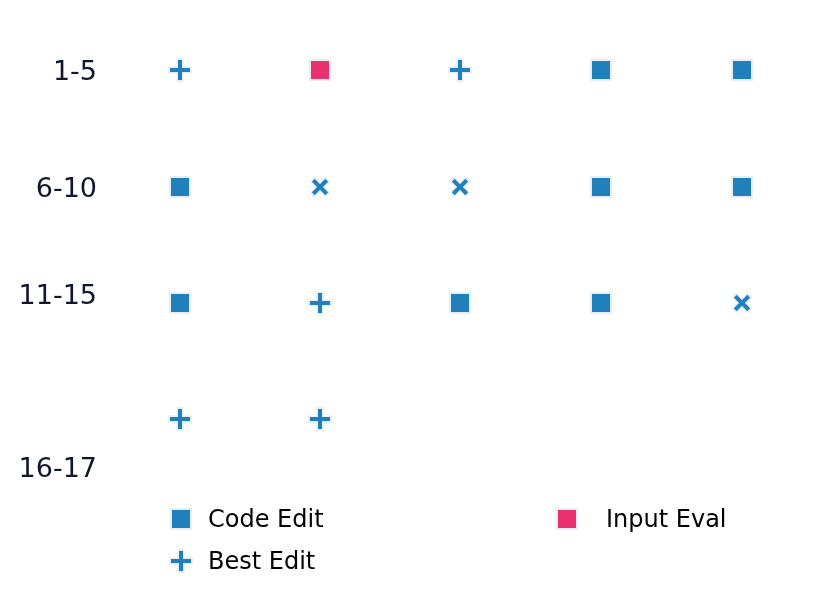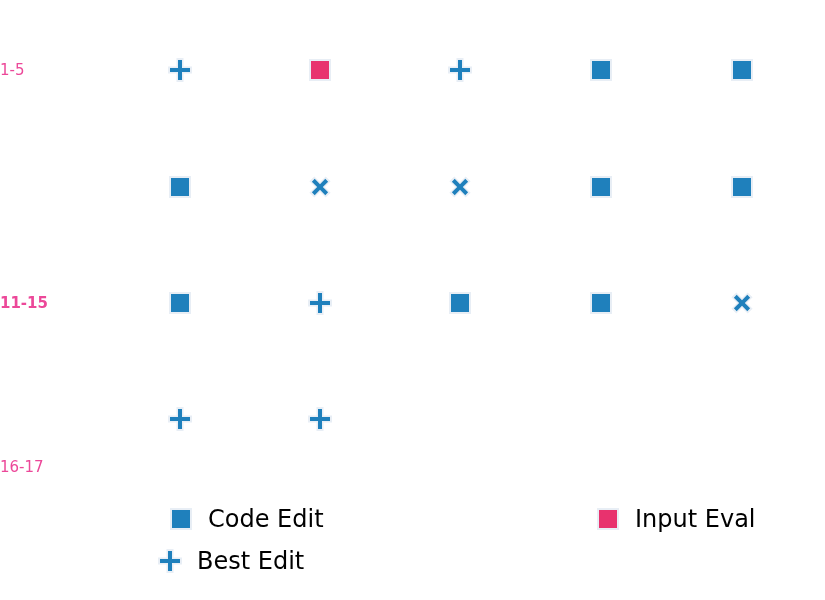--- a/index.html
+++ b/index.html
@@ -21,23 +21,24 @@
     top: 0;
     width: 825px;
     height: 600px;
     background: #ffffff;
   }
   
   .row-label {
     position: absolute;
     right: 0;
     width: 100%;
-    font-size: 15px;
+    text-align: right;
+    font-size: 27px;
     line-height: 1;
-    color: #ec4899;
+    color: #0f172a;
     white-space: nowrap;
     transform: translateY(-50%);
   }
   .label-col {
     position: absolute;
     left: 0;
     top: 0;
     width: 97px;
     height: 600px;
   }
@@ -93,21 +94,22 @@
     white-space: nowrap;
   }
 </style>
 </head>
 <body>
 
 <div id="figure">
 
   <div class="label-col">
       <div class="row-label" style="top: 70px;">1-5</div>
-      <div class="row-label" style="top: 303px; font-weight: bold;">11-15</div>
+      <div class="row-label" style="top: 187px;">6-10</div>
+      <div class="row-label" style="top: 294px;">11-15</div>
       <div class="row-label" style="top: 419px; margin-top: 48px;">16-17</div>
     </div>
 
   <div class="plot-area">
       <div class="marker" style="left: 180px; top: 70px;">
         <svg width="30" height="30" viewBox="0 0 30 30">
           <path d="M11.5,3 H18.5 V11.5 H27 V18.5 H18.5 V27 H11.5 V18.5 H3 V11.5 H11.5 Z" fill="#e8eef5"></path>
           <path d="M13,5 H17 V13 H25 V17 H17 V25 H13 V17 H5 V13 H13 Z" fill="#1f80bc"></path>
         </svg>
       </div>
@@ -219,32 +221,32 @@
       <div class="legend-row" style="top: 0px;">
         <div class="legend-entry" style="left: 166px;">
           <span class="legend-marker">
             <svg width="30" height="30" viewBox="0 0 30 30">
               <rect x="4" y="4" width="22" height="22" fill="#e8eef5"></rect>
               <rect x="6" y="6" width="18" height="18" fill="#1f80bc"></rect>
             </svg>
           </span>
           <span class="legend-text">Code Edit</span>
         </div>
-        <div class="legend-entry" style="left: 593px;">
+        <div class="legend-entry" style="left: 552px; gap: 12px;">
           <span class="legend-marker">
             <svg width="30" height="30" viewBox="0 0 30 30">
               <rect x="4" y="4" width="22" height="22" fill="#e8eef5"></rect>
               <rect x="6" y="6" width="18" height="18" fill="#e8326e"></rect>
             </svg>
           </span>
           <span class="legend-text">Input Eval</span>
         </div>
       </div>
       <div class="legend-row" style="top: 42px;">
-        <div class="legend-entry" style="left: 155px;">
+        <div class="legend-entry" style="left: 166px;">
           <span class="legend-marker">
             <svg width="30" height="30" viewBox="0 0 30 30">
               <path d="M11.5,3 H18.5 V11.5 H27 V18.5 H18.5 V27 H11.5 V18.5 H3 V11.5 H11.5 Z" fill="#e8eef5"></path>
               <path d="M13,5 H17 V13 H25 V17 H17 V25 H13 V17 H5 V13 H13 Z" fill="#1f80bc"></path>
             </svg>
           </span>
           <span class="legend-text">Best Edit</span>
         </div>
       </div>
     </div>

